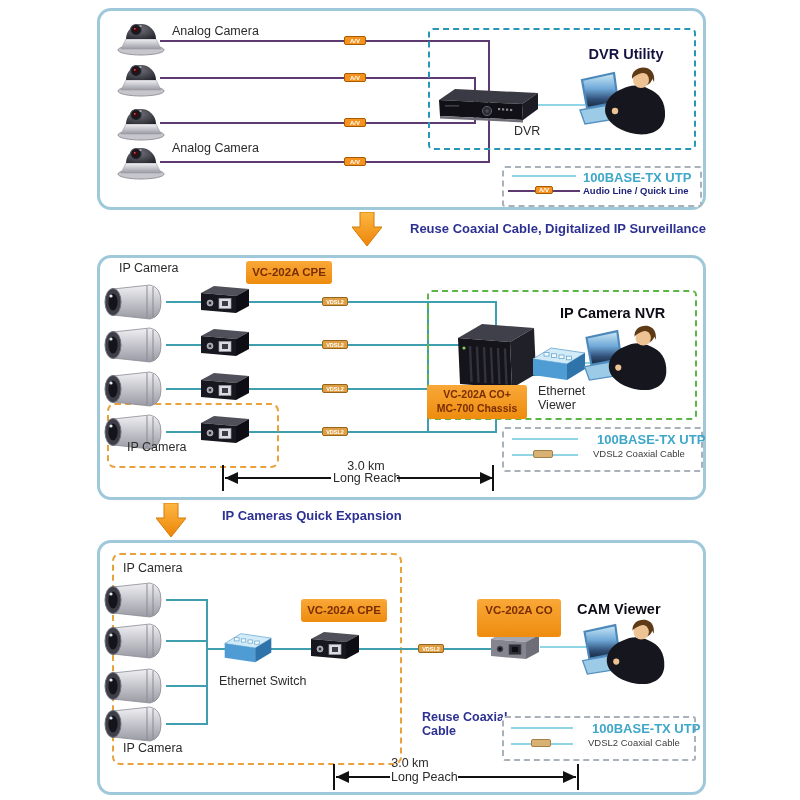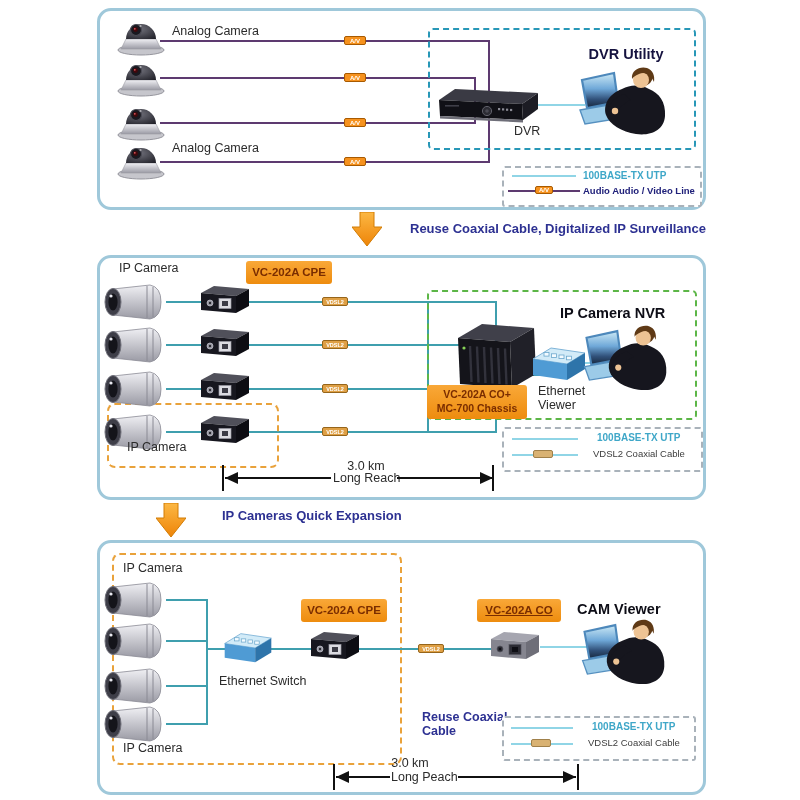--- a/index.html
+++ b/index.html
@@ -18,21 +18,21 @@
             color:#7a2d00;font-weight:bold;text-align:center;white-space:nowrap;}
   .av{position:absolute;width:22px;height:9px;background:#f6921e;border:1px solid #a85a00;border-radius:2px;
       color:#fff;font-size:6px;font-weight:bold;text-align:center;line-height:8px;box-sizing:border-box;}
   .vdsl{position:absolute;width:26px;height:9px;background:#dfa045;border:1px solid #96651a;border-radius:2px;
       color:#fff;font-size:5.5px;font-weight:bold;text-align:center;line-height:8px;box-sizing:border-box;}
   .coax-mini{position:absolute;width:20px;height:8px;background:#d9b273;border:1px solid #a0804a;border-radius:2px;box-sizing:border-box;}
   .dash-teal{position:absolute;border:2px dashed #2897b7;border-radius:5px;}
   .dash-green{position:absolute;border:2px dashed #5cb647;border-radius:5px;}
   .dash-orange{position:absolute;border:2px dashed #e9a23b;border-radius:8px;}
   .legend{position:absolute;background:#fff;border:2px dashed #a9b2ba;border-radius:3px;}
-  .leg-utp{position:absolute;font-size:10px;font-weight:bold;color:#3fa7c8;white-space:nowrap;}
+  .leg-utp{position:absolute;font-size:13px;font-weight:bold;color:#3fa7c8;white-space:nowrap;}
   .leg-av{position:absolute;font-size:9.5px;font-weight:bold;color:#20217a;white-space:nowrap;}
   .leg-coax{position:absolute;font-size:9.5px;color:#3c3c3c;white-space:nowrap;}
   .dim{position:absolute;height:2px;background:#111;}
   .tick{position:absolute;width:2px;background:#111;}
   .arrL{position:absolute;width:0;height:0;border-top:6px solid transparent;border-bottom:6px solid transparent;border-right:13px solid #111;}
   .arrR{position:absolute;width:0;height:0;border-top:6px solid transparent;border-bottom:6px solid transparent;border-left:13px solid #111;}
 </style>
 </head>
 <body>
 
@@ -192,21 +192,21 @@
   <div class="lbl" style="left:514px;top:124px;">DVR</div>
   <svg class="abs" style="left:570px;top:64px;width:102px;height:74px;">
       <use href="#sym-person"></use>
     </svg>
 
   <div class="legend" style="left:502px;top:166px;width:196px;height:37px;"></div>
   <div class="hline lt" style="left:512px;top:175px;width:64px;"></div>
   <div class="leg-utp" style="left:583px;top:170px;">100BASE-TX UTP</div>
   <div class="hline purple" style="left:508px;top:190px;width:72px;"></div>
   <div class="av" style="left:535px;top:186px;width:18px;height:8px;line-height:7px;">A/V</div>
-  <div class="leg-av" style="left:583px;top:185px;">Audio Audio / Video Line</div>
+  <div class="leg-av" style="left:583px;top:185px;">Audio Line / Quick Line</div>
 
   <svg class="abs" style="left:352px;top:212px;width:30px;height:34px;">
       <use href="#sym-down-arrow"></use>
     </svg>
   <div class="navy" style="left:388px;top:221px;font-size:13px;">Reuse Coaxial Cable, Digitalized IP Surveillance</div>
 
   <div class="panel" style="left:97px;top:255px;width:603px;height:239px;"></div>
 
   <div class="hline" style="left:166px;top:301px;width:331px;"></div>
   <div class="hline" style="left:166px;top:344px;width:331px;"></div>
@@ -345,21 +345,21 @@
   <div class="vdsl" style="left:418px;top:644px;">VDSL2</div>
 
   <div class="navy" style="left:400px;top:662px;font-size:12.5px;margin-top:48px;">
     <div>Reuse Coaxial</div>
     <div>Cable</div>
   </div>
 
   <svg class="abs" style="left:488px;top:630px;width:54px;height:32px;">
       <use href="#sym-conv-co"></use>
     </svg>
-  <div class="badge-lg" style="left:477px;top:599px;width:84px;height:23px;line-height:23px;font-size:11.5px;text-decoration:underline;">VC-202A CO</div>
+  <div class="badge-lg" style="left:477px;top:599px;width:84px;height:38px;line-height:23px;font-size:11.5px;">VC-202A CO</div>
 
   <div class="title" style="left:577px;top:601px;">CAM Viewer</div>
   <svg class="abs" style="left:573px;top:616px;width:98px;height:72px;">
       <use href="#sym-person"></use>
     </svg>
 
   <div class="legend" style="left:502px;top:716px;width:190px;height:41px;"></div>
   <div class="hline lt" style="left:511px;top:727px;width:62px;"></div>
   <div class="leg-utp" style="left:592px;top:721px;">100BASE-TX UTP</div>
   <div class="hline lt" style="left:511px;top:743px;width:62px;"></div>

